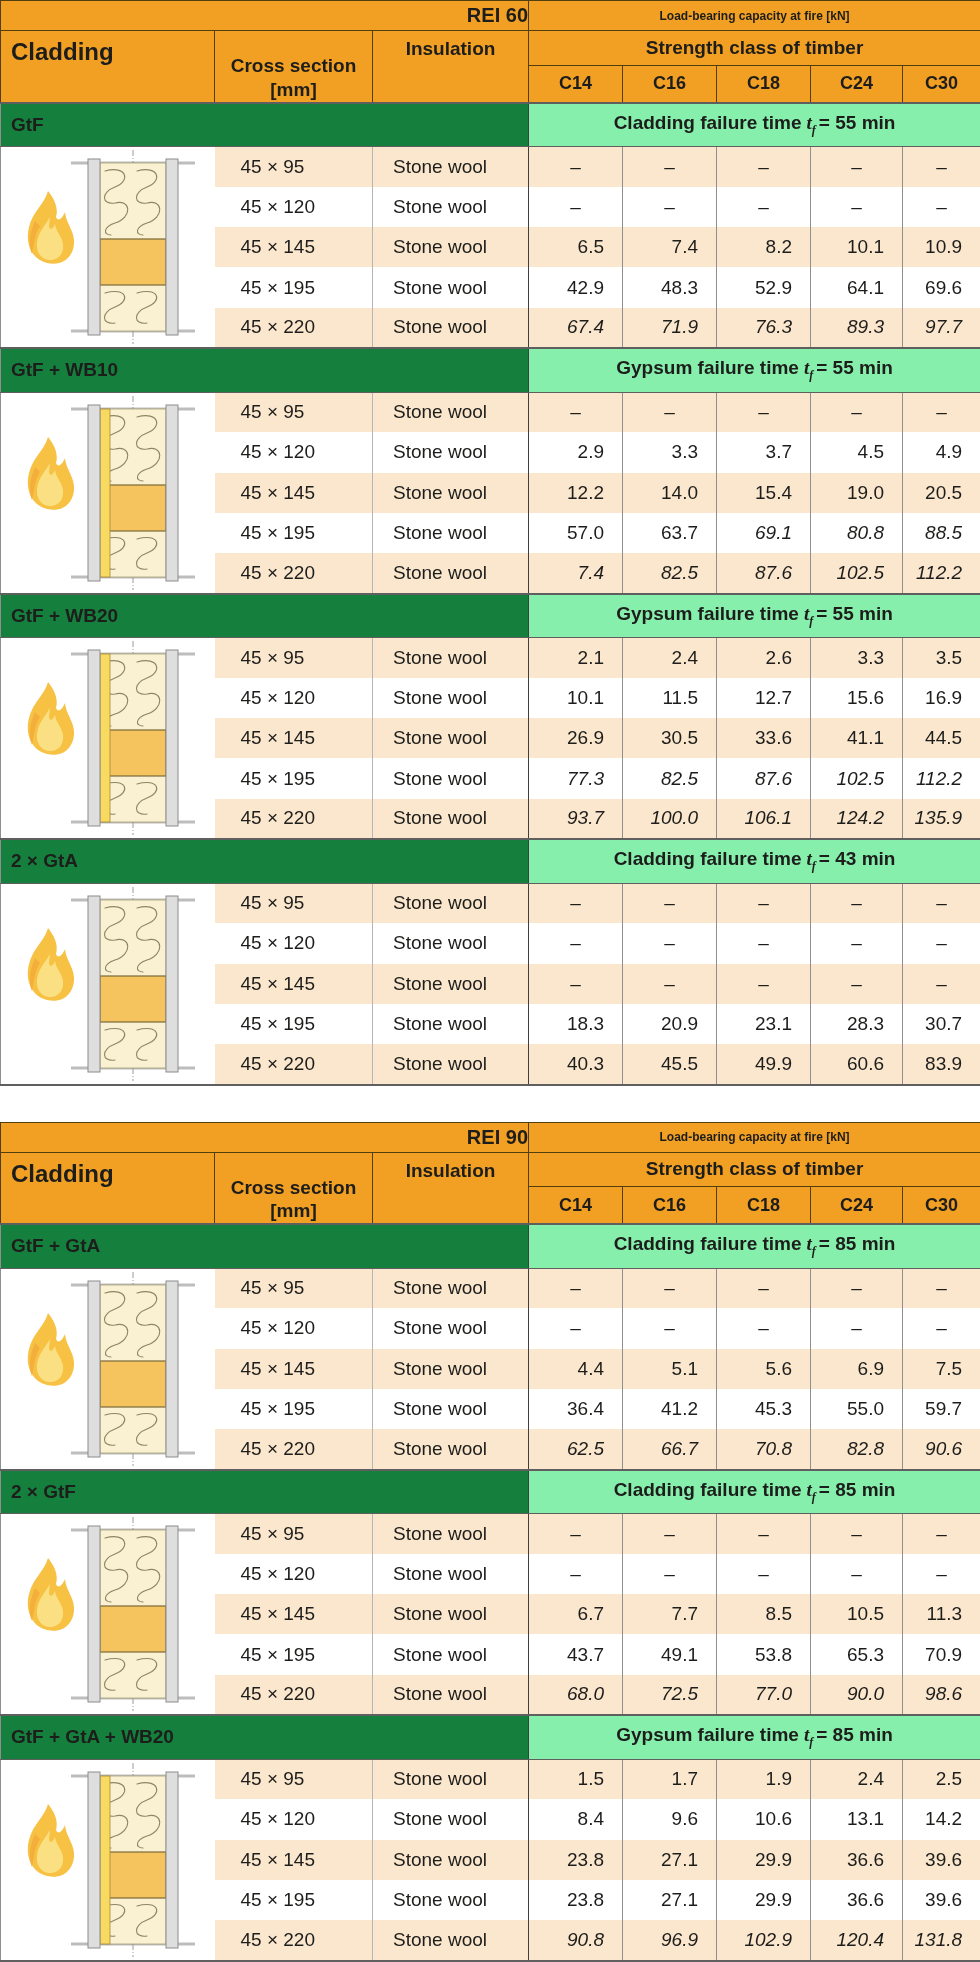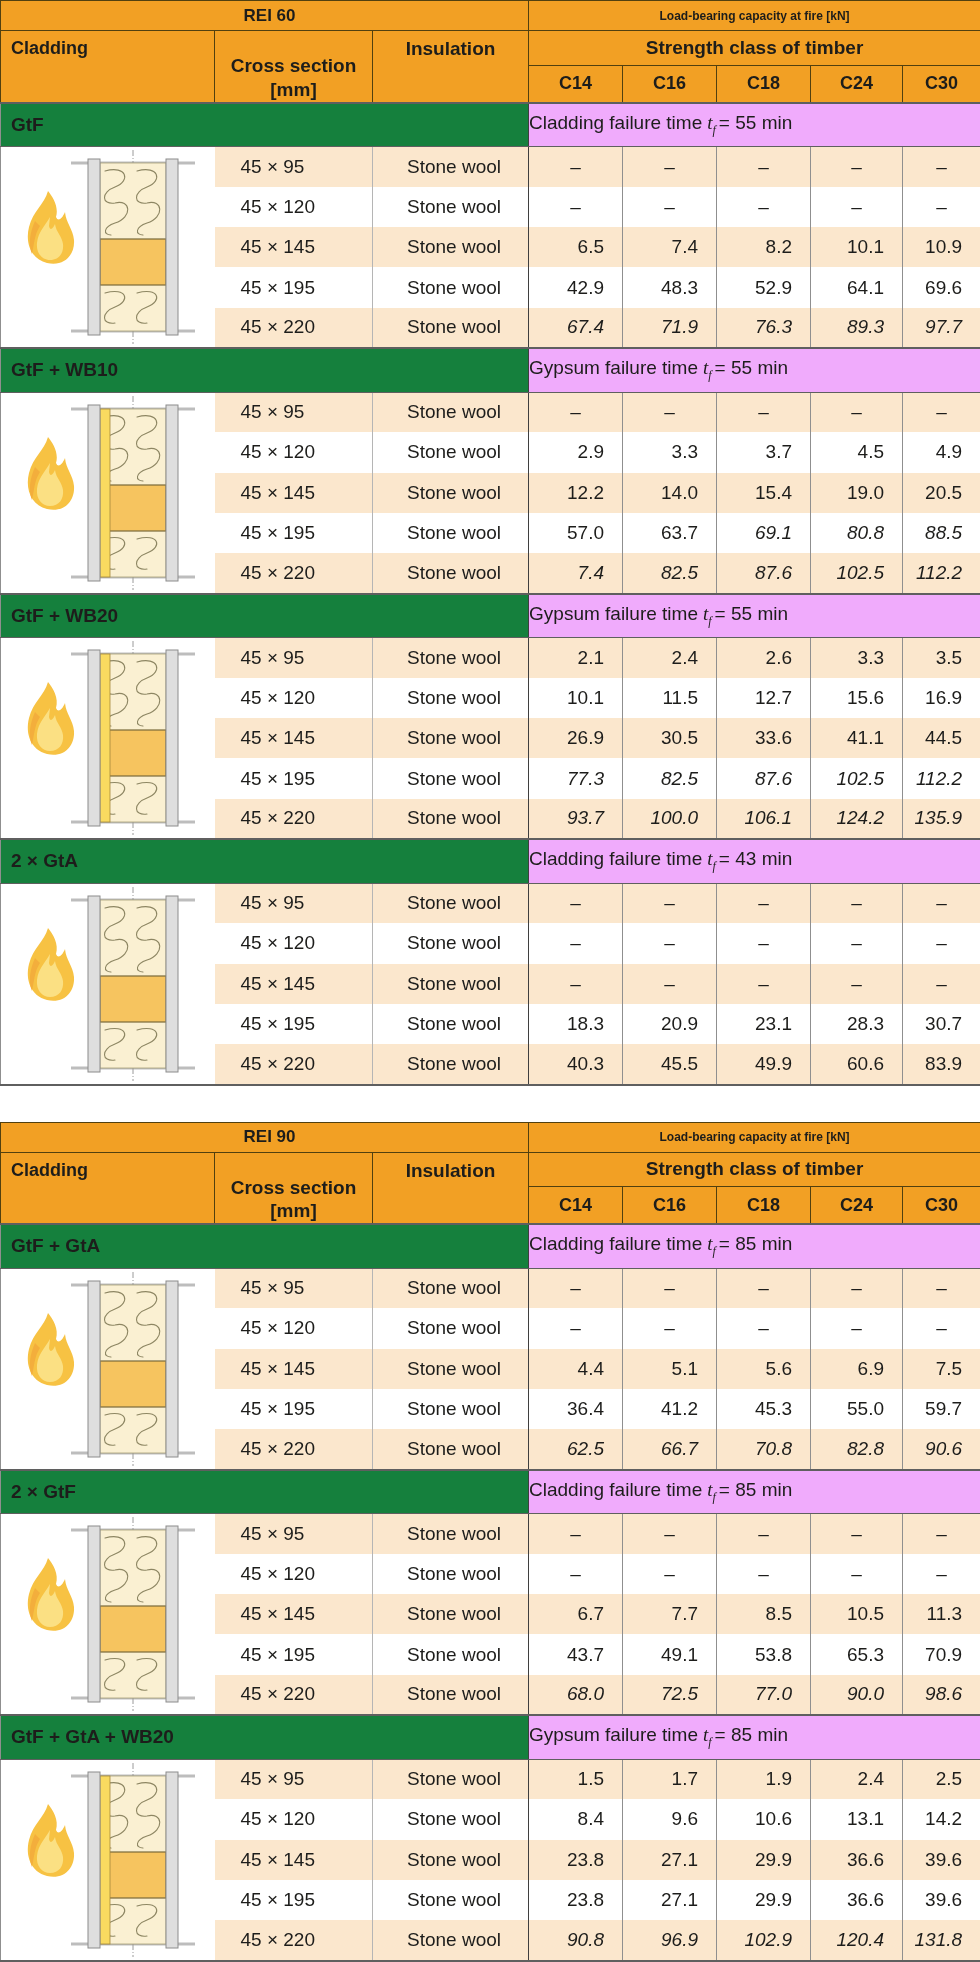--- a/index.html
+++ b/index.html
@@ -24,53 +24,54 @@
   table.cap-table + table.cap-table{margin-top:36px;border-radius:10px;}
   th,td{padding:0;box-sizing:border-box;}
 
   
   thead th{
     background:var(--accent-orange);
     color:var(--text-dark);
     font-weight:bold;
     border:1px solid #51400F;
   }
-  .h-title{text-align:center;padding-left:10px;font-size:17px;height:30px;}
+  .h-title{text-align:right;padding-left:10px;font-size:20px;height:30px;}
   .h-cap{font-size:12px;height:30px;text-align:center;}
-  .h-clad{text-align:left;vertical-align:top;padding:7px 0 0 10px;font-size:18px;}
+  .h-clad{text-align:left;vertical-align:top;padding:7px 0 0 10px;font-size:24px;}
   .h-cross{vertical-align:top;padding-top:23px;font-size:19px;text-align:center;line-height:1.25;}
   .h-insu{vertical-align:top;padding-top:7px;font-size:19px;}
   .h-strength{font-size:19px;height:32px;text-align:center;margin-left:23px;}
   .c-label{font-size:18px;height:34px;text-align:center;}
 
   
   .sec-name{
     background:#15803d;font-weight:bold;text-align:left;padding-left:10px;
     font-size:19px;height:44px;
     border-top:2px solid var(--section-line);
     border-bottom:1px solid var(--section-line);
   }
   .sec-time{
-    background:#f0abfc;font-size:19px;height:44px;
+    background:#86efac;text-align:center;font-size:19px;height:44px;
     border-top:2px solid var(--section-line);
     border-bottom:1px solid var(--section-line);
     border-left:1px solid var(--grid-dark);
+    font-weight:bold;
   }
   .t-var{margin:0 3px 0 5px;}
   .t-var i{font-family:"Liberation Serif","DejaVu Serif",serif;}
   .t-var sub{font-size:12px;font-style:italic;font-family:"Liberation Serif",serif;}
 
   
   .data-row td{height:40px;font-size:19px;}
   .row-peach td{background:var(--row-peach);}
   .row-white td{background:#fff;}
   .data-row td.illu-cell{background:#fff;vertical-align:middle;}
   .illu-cell svg{display:block;}
   .cell-cross{text-align:left;padding-left:26px;}
-  .cell-insu{text-align:left;padding-left:34px;border-left:1px solid #B5B5B5;}
+  .cell-insu{text-align:left;padding-left:20px;border-left:1px solid #B5B5B5;}
   .cell-val{text-align:right;padding-right:18px;border-left:1px solid var(--grid-gray);}
   .cell-val.first{border-left:1px solid var(--grid-dark);}
   .cell-val.dash{text-align:center;padding-right:0;}
   .cell-val.it{font-style:italic;}
 </style>
 </head>
 <body>
 
 <div id="root">
   <table class="cap-table">

